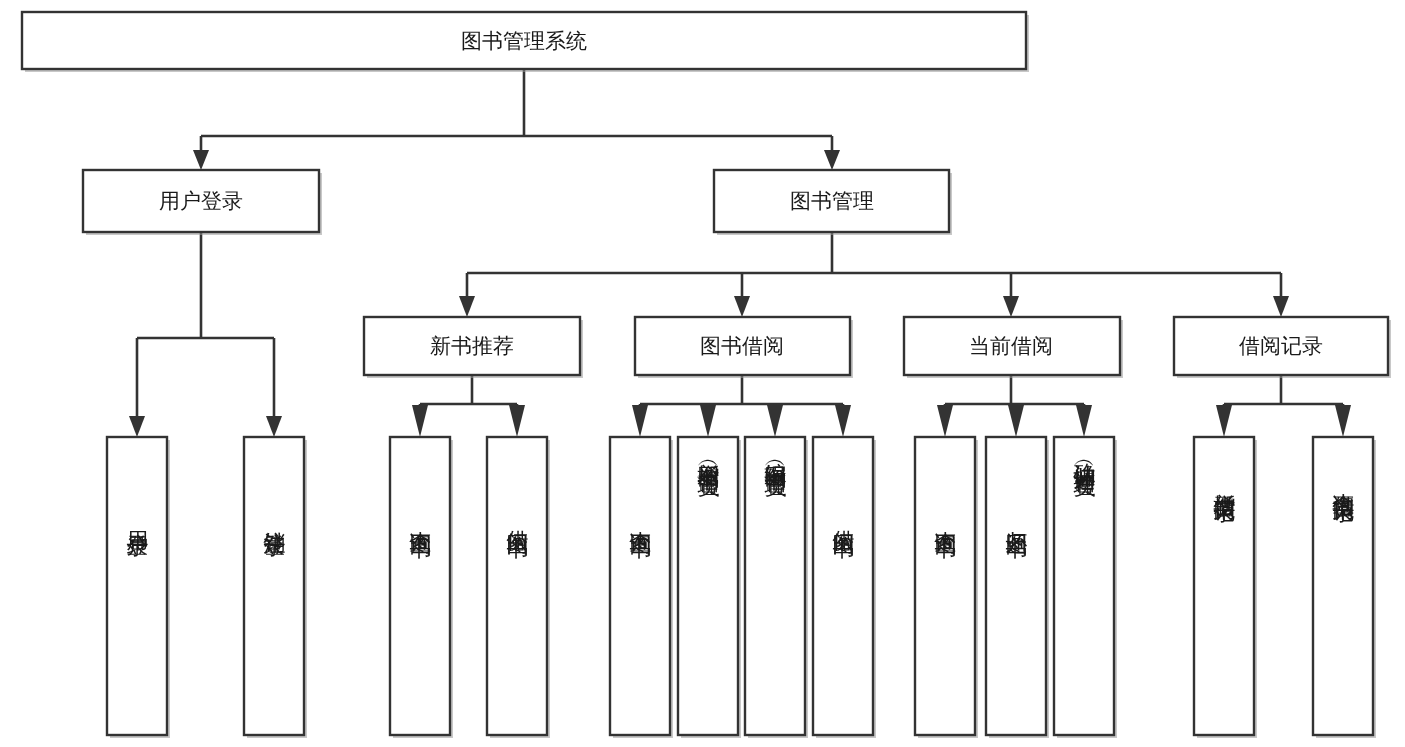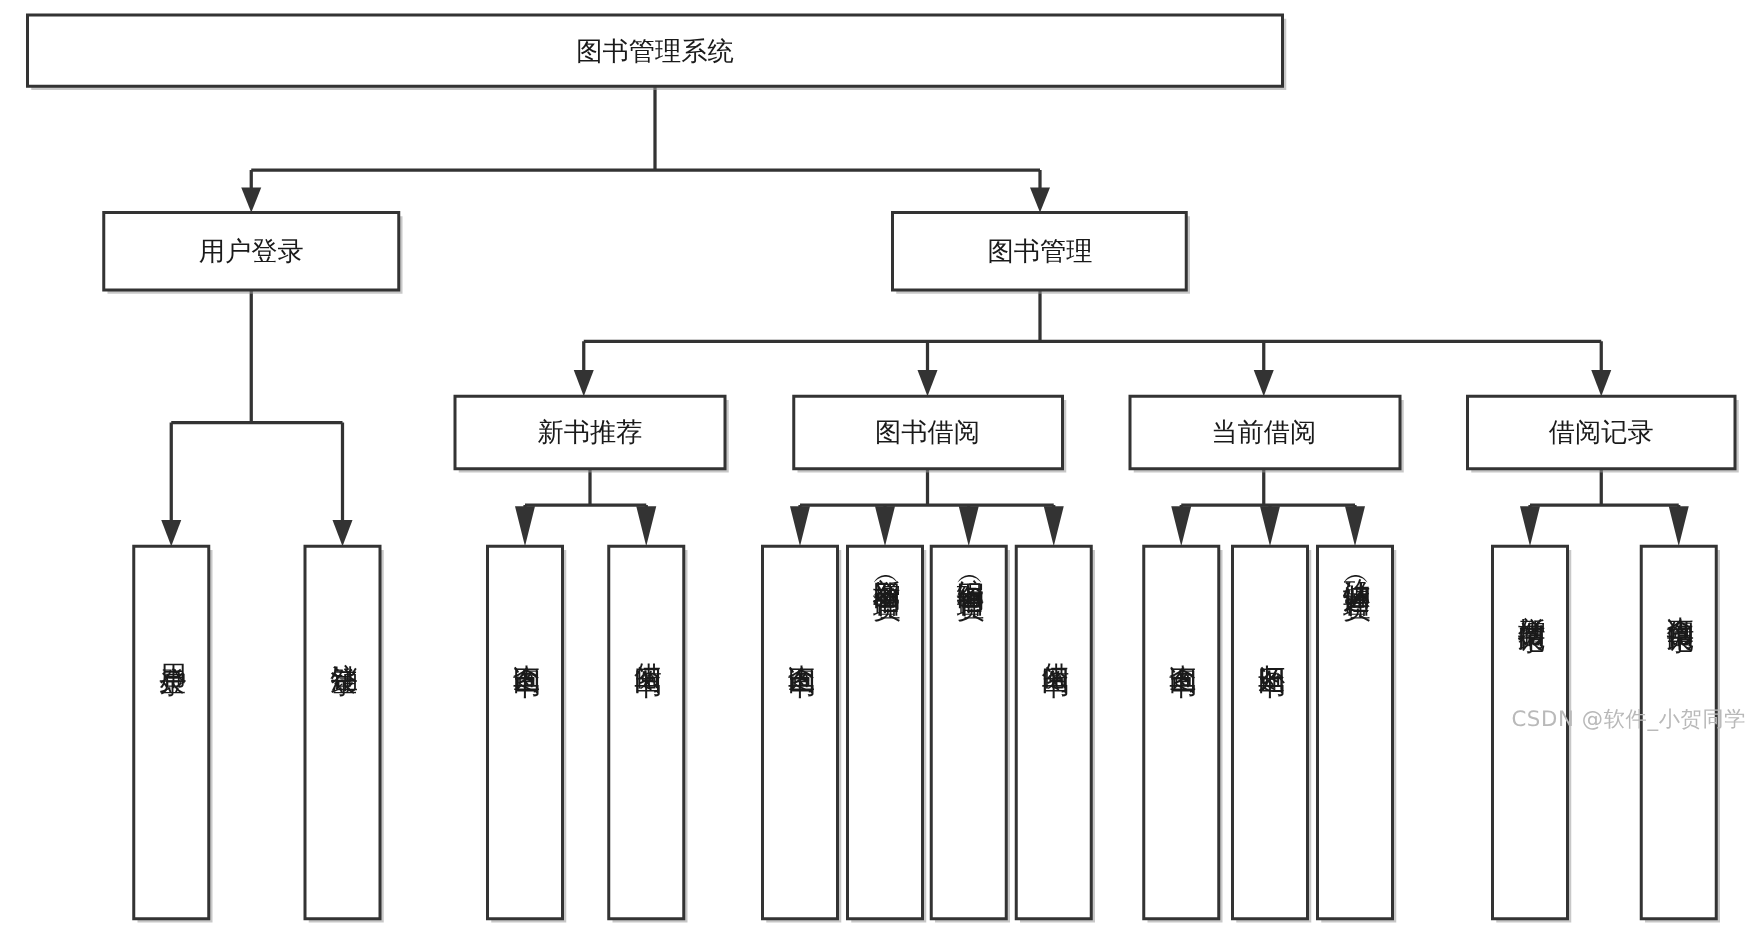--- a/index.html
+++ b/index.html
@@ -290,14 +290,13 @@
   <div class="leaf-label-wrap" style="left:1052px; top:437px; width:60px; height:298px;">
     <span class="leaf-label-v" style="margin-top:8px;">确认归还（管理员）</span>
   </div>
   <div class="leaf-label-wrap" style="left:1192px; top:437px; width:60px; height:298px;">
     <span class="leaf-label-v" style="margin-top:38px;">新增借阅记录</span>
   </div>
   <div class="leaf-label-wrap" style="left:1311px; top:437px; width:60px; height:298px;">
     <span class="leaf-label-v" style="margin-top:38px;">查询借阅记录</span>
   </div>
 
-  <div id="watermark">CSDN @软件_小贺同学</div>
 </div>
 
 </body></html>

